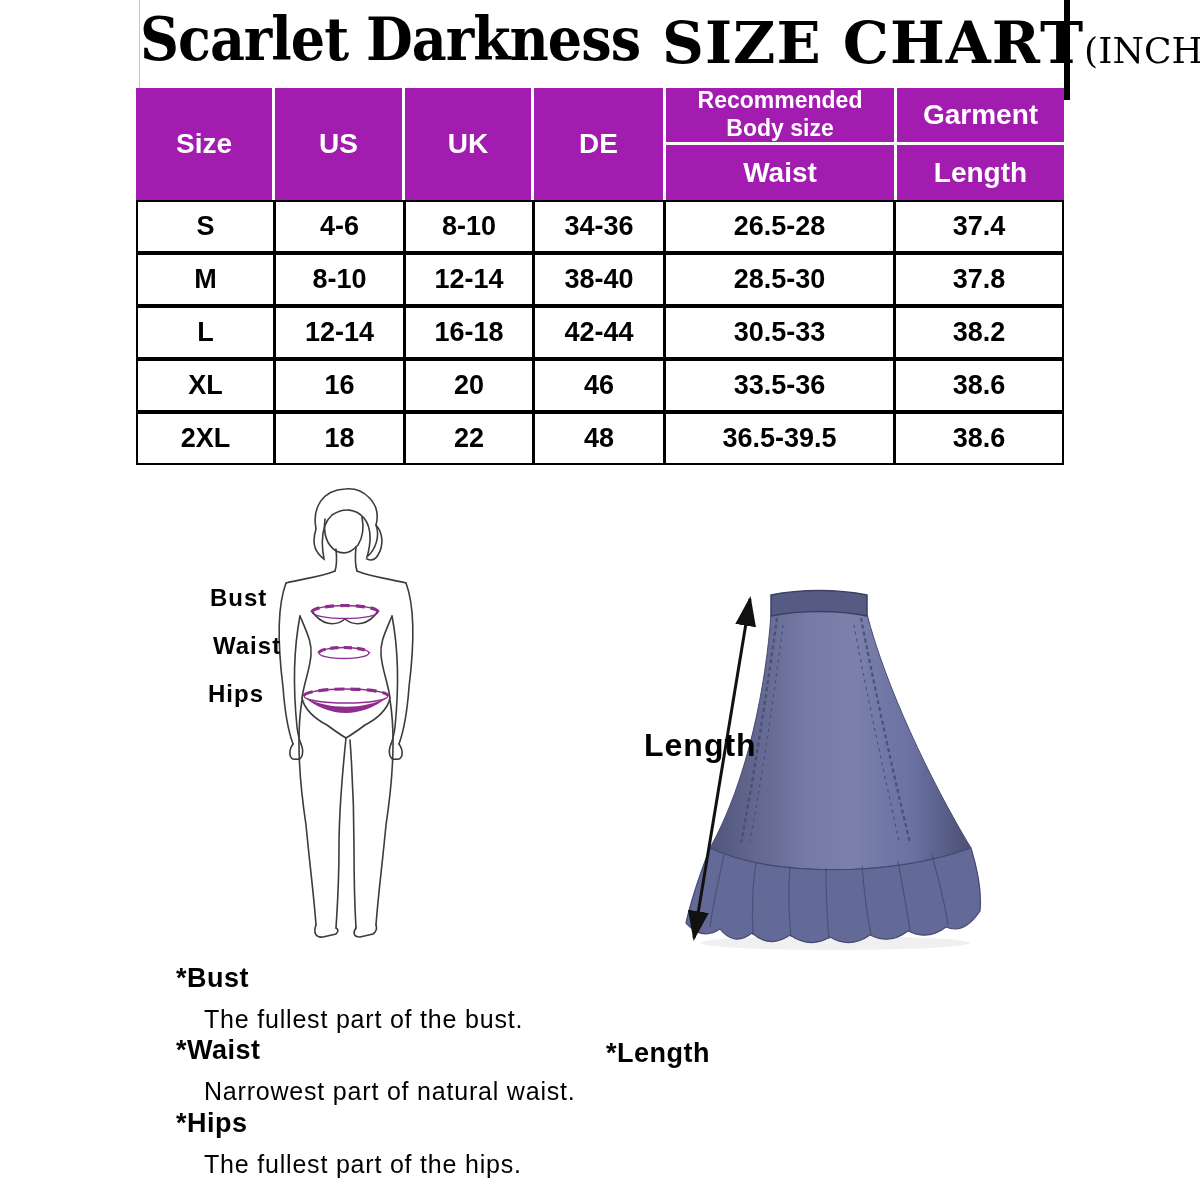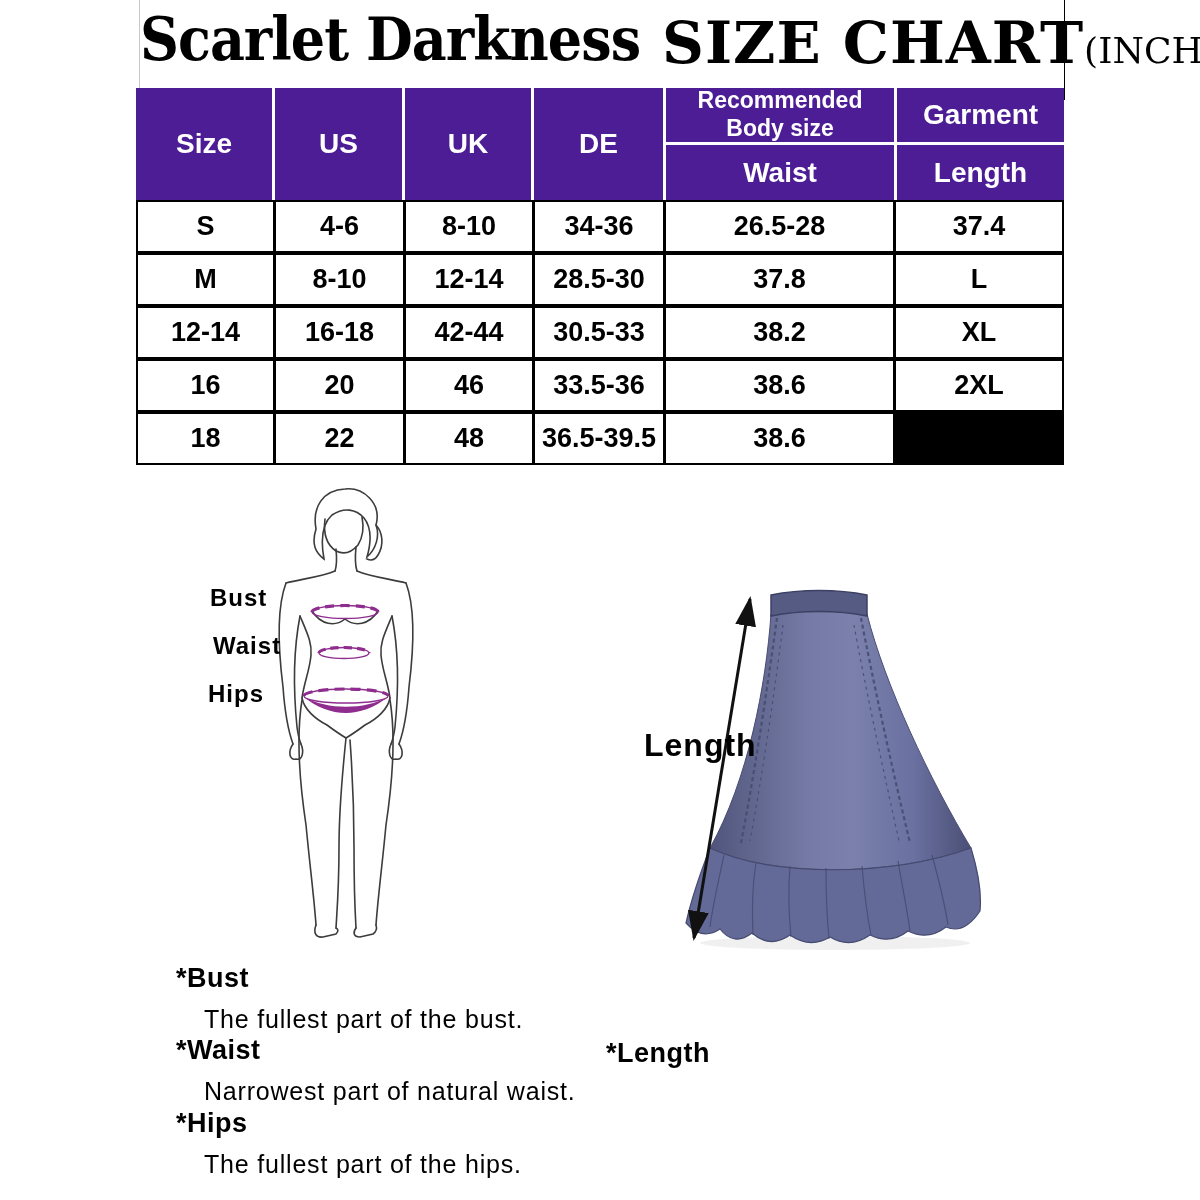--- a/index.html
+++ b/index.html
@@ -5,21 +5,21 @@
   html,body{margin:0;padding:0;}
   body{
     width:1200px;height:1200px;position:relative;background:#ffffff;
     font-family:"Liberation Sans","DejaVu Sans",sans-serif;color:#000;
     overflow:hidden;
   }
   
   .title-bar{
     position:absolute;left:139px;top:0;width:924px;height:100px;
     display:flex;align-items:baseline;justify-content:space-between;
-    border-left:1px solid #c9c9cd;border-right:1px solid #000000;
+    border-left:1px solid #c9c9cd;border-right:6px solid #000000;
     background:#fff;white-space:nowrap;
   }
   .brand{
     font-family:"DejaVu Serif","Liberation Serif",serif;
     font-weight:bold;font-size:54px;letter-spacing:-1px;
     transform:scaleY(1.12);transform-origin:bottom;line-height:88px;
   }
   .chart-title{
     font-family:"DejaVu Serif","Liberation Serif",serif;
     font-weight:bold;font-size:58px;margin-left:22px;letter-spacing:1px;
@@ -29,21 +29,21 @@
     font-weight:normal;font-size:36px;letter-spacing:0;
   }
   
   .size-table{position:absolute;left:136px;top:88px;width:928px;}
   .thead{
     display:grid;background:#fff;gap:3px;
     grid-template-columns:136px 127px 126px 129px 228px 167px;
     grid-template-rows:54px 55px;
   }
   .thead .cell{
-    background:#4c1d95;color:#fff;font-weight:bold;font-size:28px;
+    background:#a21caf;color:#fff;font-weight:bold;font-size:28px;
     display:flex;align-items:center;justify-content:center;text-align:center;
   }
   .thead .span2{grid-row:1/3;}
   .thead .small{font-size:23px;line-height:1.2;padding:0 8px;}
   .tbody{
     display:grid;background:#000;border:2px solid #000;gap:4px 3px;
     grid-template-columns:135px 127px 126px 128px 227px 166px;
     grid-auto-rows:49px;
   }
   .tbody .cell{
@@ -92,20 +92,21 @@
     <div class="cell">S</div>
     <div class="cell">4-6</div>
     <div class="cell">8-10</div>
     <div class="cell">34-36</div>
     <div class="cell">26.5-28</div>
     <div class="cell">37.4</div>
 
     <div class="cell">M</div>
     <div class="cell">8-10</div>
     <div class="cell">12-14</div>
+    <div class="cell">38-40</div>
     <div class="cell">28.5-30</div>
     <div class="cell">37.8</div>
 
     <div class="cell">L</div>
     <div class="cell">12-14</div>
     <div class="cell">16-18</div>
     <div class="cell">42-44</div>
     <div class="cell">30.5-33</div>
     <div class="cell">38.2</div>
 

